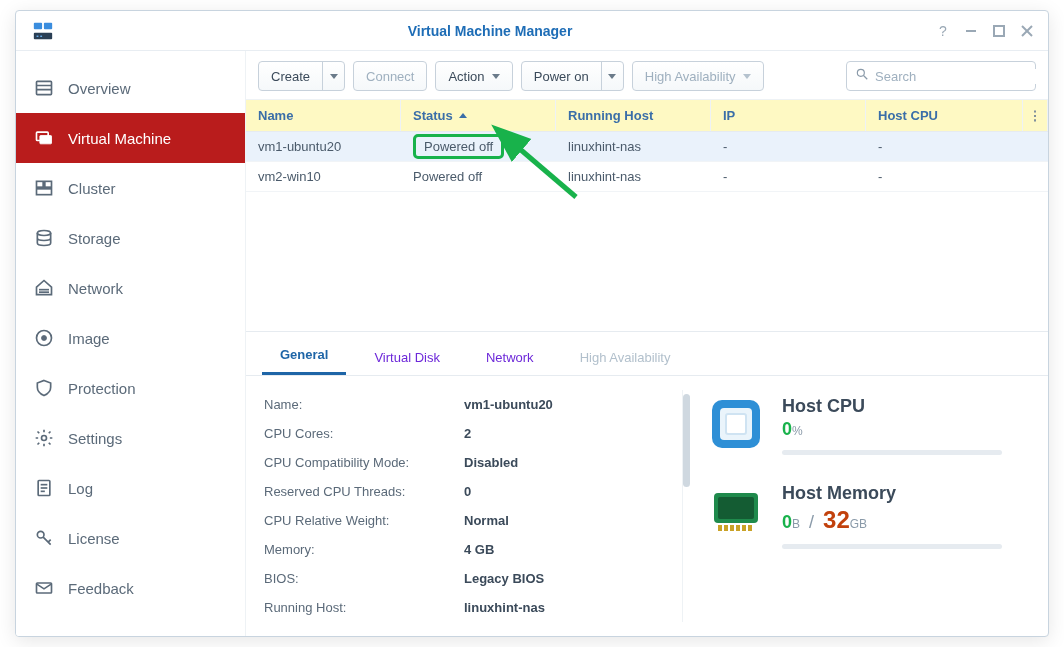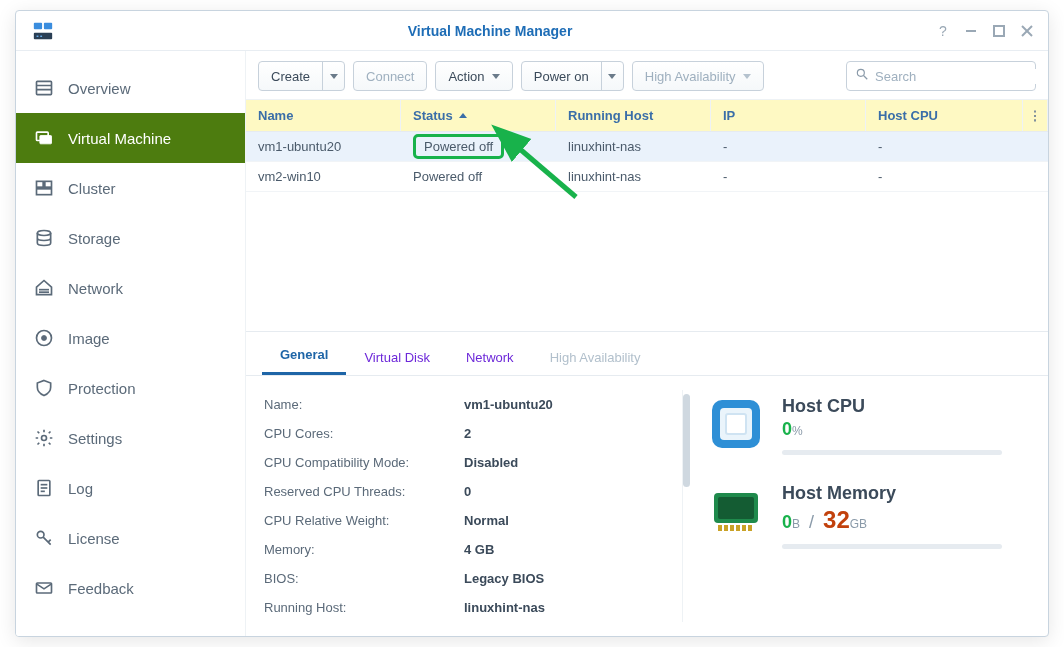--- a/index.html
+++ b/index.html
@@ -6,21 +6,21 @@
   body{background:#fff;display:flex;justify-content:center;padding:10px;}
   .window{width:1034px;height:627px;background:#fff;border:1px solid #c8d4df;border-radius:4px;box-shadow:0 4px 20px rgba(0,0,0,.1);display:flex;flex-direction:column;overflow:hidden;}
   .titlebar{height:40px;display:flex;align-items:center;padding:0 10px;border-bottom:1px solid #e8edf2;}
   .titlebar .app-icon{width:22px;height:22px;margin-left:6px;}
   .titlebar .title{flex:0 0 auto;margin:0 auto;color:#1e6db6;font-weight:700;font-size:14px;}
   .tb-spacer{flex:1;}
   .win-btn{width:22px;height:22px;margin-left:6px;display:flex;align-items:center;justify-content:center;color:#9aa8b5;cursor:pointer;font-size:14px;}
   .body{display:flex;flex:1;min-height:0;}
   .sidebar{width:230px;background:#fff;border-right:1px solid #eef2f5;padding-top:12px;}
   .side-item{display:flex;align-items:center;height:50px;padding:0 18px;color:#5b6a79;font-size:15px;cursor:pointer;gap:14px;}
-  .side-item.active{background:#4d7c0f;color:#fff;}
+  .side-item.active{background:#b91c1c;color:#fff;}
   .side-icn{width:20px;height:20px;display:flex;align-items:center;justify-content:center;color:inherit;}
   .side-icn svg{width:20px;height:20px;fill:currentColor;stroke:currentColor;}
   .main{flex:1;display:flex;flex-direction:column;min-width:0;}
   .toolbar{display:flex;align-items:center;padding:10px 12px 8px 12px;gap:8px;border-bottom:1px solid #eef2f5;}
   .btn{display:flex;align-items:center;height:30px;border:1px solid #c7d1db;border-radius:4px;background:linear-gradient(#fff,#f5f8fa);color:#3b4a5a;font-size:13px;cursor:pointer;}
   .btn.disabled{color:#9fb0bf;cursor:default;}
   .btn-main{padding:0 12px;display:flex;align-items:center;height:100%;}
   .btn-caret{border-left:1px solid #c7d1db;width:22px;display:flex;align-items:center;justify-content:center;height:100%;}
   .caret{width:0;height:0;border-left:4px solid transparent;border-right:4px solid transparent;border-top:5px solid #6b7b8a;}
   .btn.disabled .caret{border-top-color:#b5c2ce;}
@@ -31,21 +31,21 @@
   .grid-head{display:flex;border-bottom:1px solid #e6ebf0;height:32px;align-items:stretch;color:#3a6ea8;font-size:13px;font-weight:600;background:#fef9c3;}
   .cell{display:flex;align-items:center;padding:0 12px;border-right:1px solid #eef2f5;}
   .c-name{width:155px;} .c-status{width:155px;} .c-host{width:155px;} .c-ip{width:155px;} .c-cpu{flex:1;} .c-more{width:24px;justify-content:center;color:#7a8a99;}
   .row{display:flex;height:30px;font-size:13px;color:#4a5a6a;border-bottom:1px solid #f1f4f7;}
   .row .cell{border-right:0;}
   .row.sel{background:#eaf2fb;}
   .highlight{border:3px solid #18b24b;border-radius:5px;padding:2px 8px;display:inline-block;}
   .arrow-annot{position:absolute;pointer-events:none;}
   .table-wrap{position:relative;}
   .bottom-pane{border-top:1px solid #e6ebf0;margin-top:auto;display:flex;flex-direction:column;flex:0 0 300px;}
-  .tabs{display:flex;gap:0;border-bottom:1px solid #e6ebf0;padding:0 16px;height:44px;align-items:flex-end;}
+  .tabs{display:flex;gap:10px;border-bottom:1px solid #e6ebf0;padding:0 16px;height:44px;align-items:flex-end;}
   .tab{padding:10px 18px;font-size:13px;color:#6d28d9;cursor:pointer;}
   .tab.active{color:#1e65a7;font-weight:700;border-bottom:3px solid #1e65a7;}
   .tab.disabled{color:#b2c0cc;}
   .detail-body{display:flex;flex:1;padding:14px 18px 14px 18px;gap:18px;overflow:hidden;}
   .kv{flex:0 0 400px;overflow-y:auto;padding-right:10px;}
   .kv-row{display:flex;font-size:13px;padding:7px 0;color:#5b6a79;}
   .kv-row .k{width:200px;}
   .kv-row .v{font-weight:700;color:#3b4a5a;}
   .vscroll{width:8px;border-left:1px solid #eef2f5;display:flex;flex-direction:column;}
   .vscroll .thumb{background:#cfd8e0;border-radius:4px;height:40%;margin-top:4px;}

